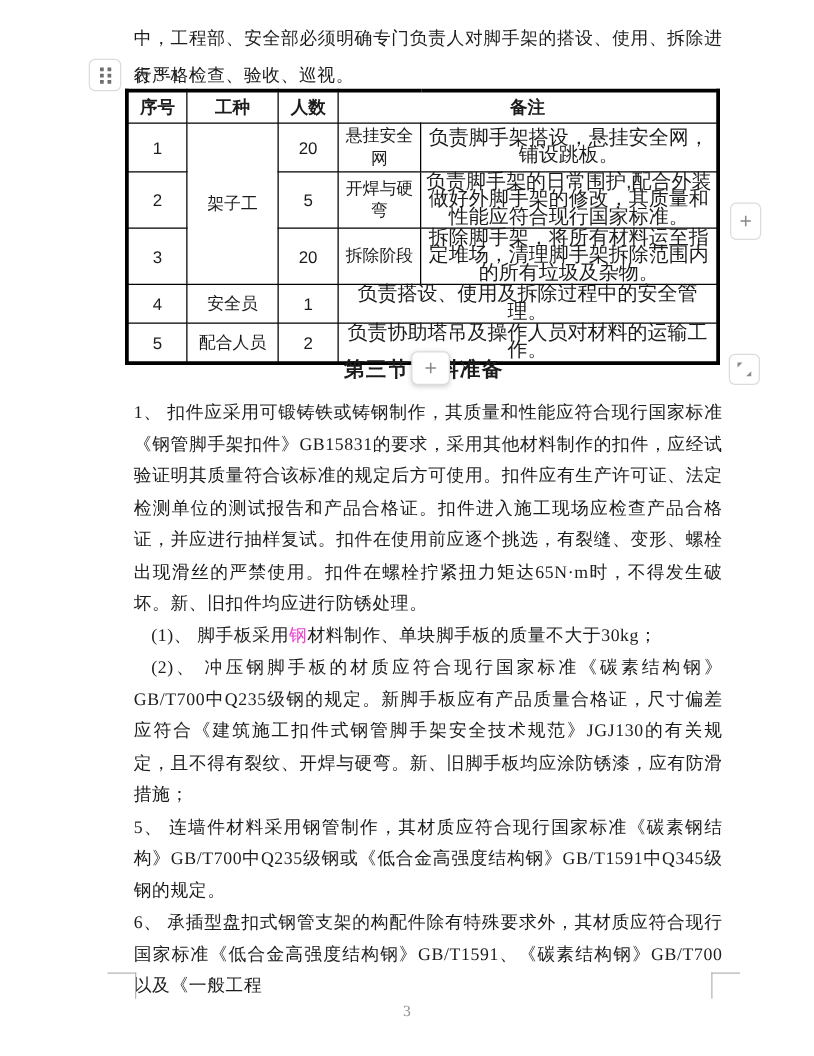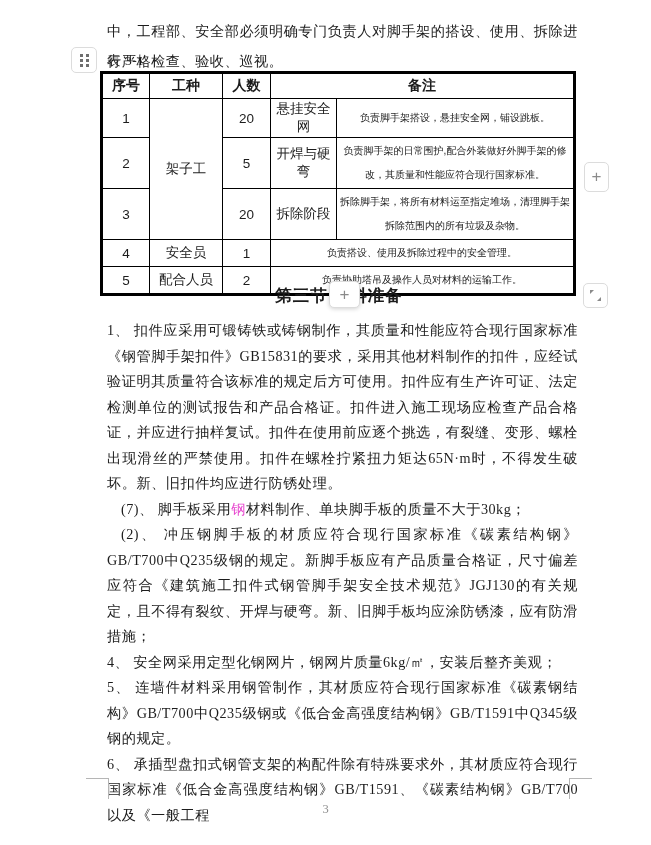--- a/index.html
+++ b/index.html
@@ -40,21 +40,21 @@
     position:absolute;left:100px;top:71px;width:398px;
     border-collapse:collapse;table-layout:fixed;
     border:3px solid #000;
     font-family:"Liberation Sans","DejaVu Sans",sans-serif;
   }
   table.staff td,table.staff th{
     border:1px solid #000;text-align:center;vertical-align:middle;
     padding:1px 3px;font-size:13.5px;box-sizing:border-box;
   }
   table.staff th{font-weight:bold;font-size:14px;}
-  table.staff td.note{font-size:10px;line-height:24px;}
+  table.staff td.note{font-size:16px;line-height:14px;}
   
   .heading{
     position:absolute;left:100px;top:284px;width:478px;text-align:center;
     font-size:16.5px;font-weight:bold;letter-spacing:1px;line-height:24px;
   }
   
   .bodytext{
     position:absolute;left:107px;top:318px;width:471px;
     font-size:14.2px;line-height:25.5px;letter-spacing:0.5px;text-align:justify;
   }
@@ -148,23 +148,22 @@
 
 <div class="ui-btn expand-btn">
   <svg width="13" height="13" viewBox="0 0 13 13">
     <path d="M1 5 V1 H5 L1 5 Z" fill="#8a8a8a"></path>
     <path d="M12 8 V12 H8 L12 8 Z" fill="#8a8a8a"></path>
   </svg>
 </div>
 
 <div class="bodytext">
   <p>1、 扣件应采用可锻铸铁或铸钢制作，其质量和性能应符合现行国家标准《钢管脚手架扣件》GB15831的要求，采用其他材料制作的扣件，应经试验证明其质量符合该标准的规定后方可使用。扣件应有生产许可证、法定检测单位的测试报告和产品合格证。扣件进入施工现场应检查产品合格证，并应进行抽样复试。扣件在使用前应逐个挑选，有裂缝、变形、螺栓出现滑丝的严禁使用。扣件在螺栓拧紧扭力矩达65N·m时，不得发生破坏。新、旧扣件均应进行防锈处理。</p>
-  <p class="sub"><span>(7)、  脚手板采用</span><span class="hl">钢</span><span>材料制作、单块脚手板的质量不大于30kg；</span></p>
+  <p class="sub"><span>(1)、  脚手板采用</span><span class="hl">钢</span><span>材料制作、单块脚手板的质量不大于30kg；</span></p>
   <p class="sub">(2)、  冲压钢脚手板的材质应符合现行国家标准《碳素结构钢》GB/T700中Q235级钢的规定。新脚手板应有产品质量合格证，尺寸偏差应符合《建筑施工扣件式钢管脚手架安全技术规范》JGJ130的有关规定，且不得有裂纹、开焊与硬弯。新、旧脚手板均应涂防锈漆，应有防滑措施；</p>
-  <p>4、 安全网采用定型化钢网片，钢网片质量6kg/㎡，安装后整齐美观；</p>
   <p>5、 连墙件材料采用钢管制作，其材质应符合现行国家标准《碳素钢结构》GB/T700中Q235级钢或《低合金高强度结构钢》GB/T1591中Q345级钢的规定。</p>
   <p>6、 承插型盘扣式钢管支架的构配件除有特殊要求外，其材质应符合现行国家标准《低合金高强度结构钢》GB/T1591、《碳素结构钢》GB/T700以及《一般工程</p>
 </div>
 
 <div class="corner corner-left"></div>
 <div class="corner corner-right"></div>
 
 <div class="pagenum">3</div>
 
 </body></html>

